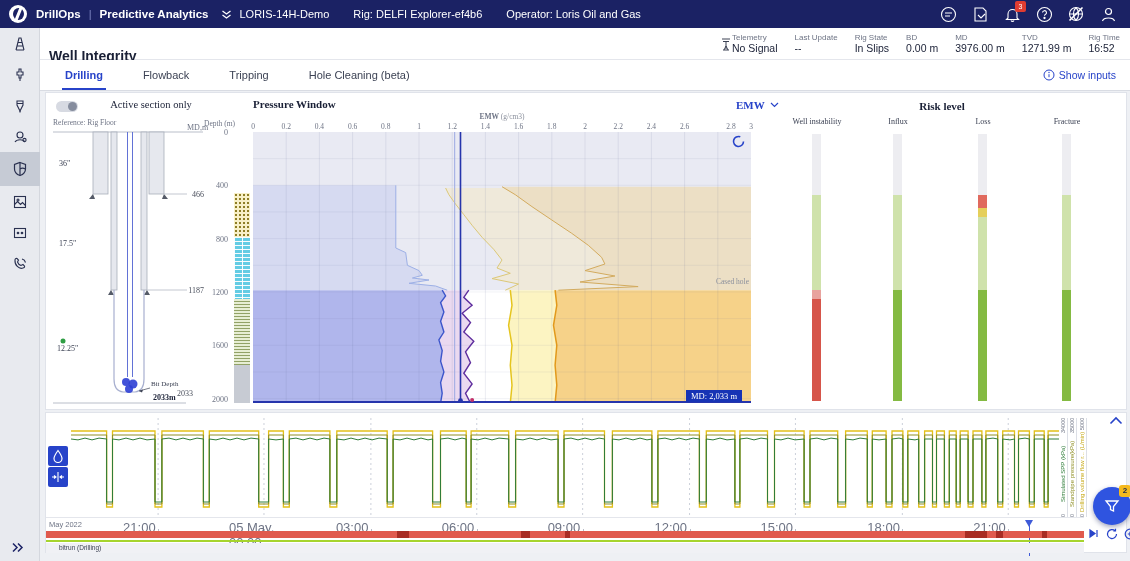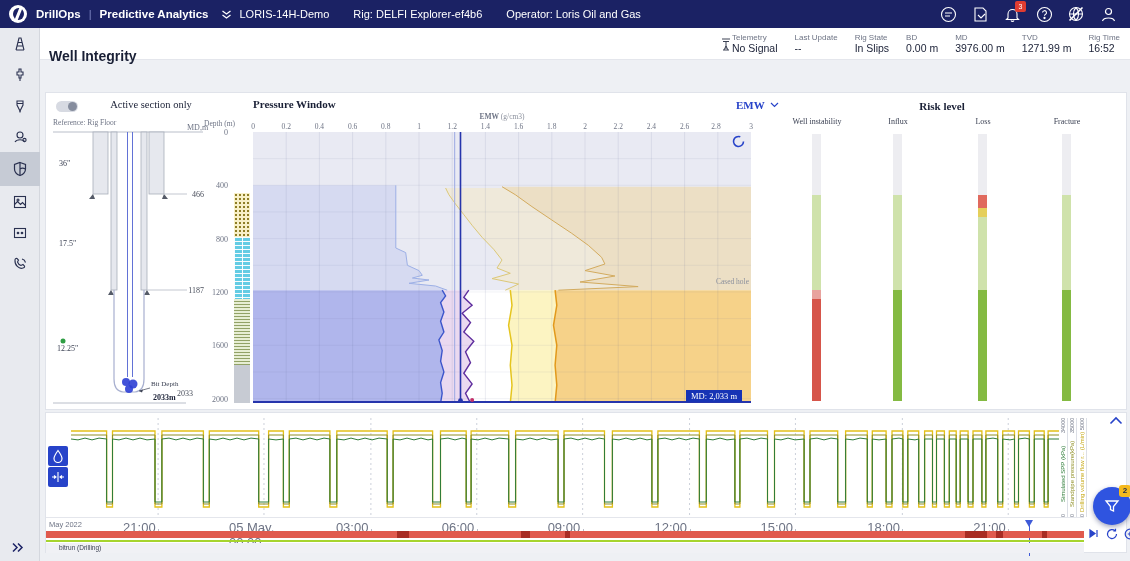--- a/index.html
+++ b/index.html
@@ -288,20 +288,36 @@
         </div>
         <div class="status-item">
           <div class="status-text">
             <div class="status-label">Rig Time</div>
             <div class="status-value">16:52</div>
           </div>
         </div>
       </div>
   </div>
 
+  <div class="tabsrow">
+    <div class="tabs">
+        <div class="tab active">Drilling</div>
+        <div class="tab">Flowback</div>
+        <div class="tab">Tripping</div>
+        <div class="tab">Hole Cleaning (beta)</div>
+      </div>
+    <div class="show-inputs">
+      <svg width="12" height="12" viewBox="0 0 12 12" fill="none" stroke="#2743c9" stroke-width="1">
+          <circle cx="6" cy="6" r="5"></circle>
+          <path d="M6 5.2 v3"></path>
+          <circle cx="6" cy="3.5" r="0.7" fill="#2743c9" stroke="none"></circle>
+        </svg>
+      <span>Show inputs</span>
+    </div>
+  </div>
 
   <section class="main-card">
 
     <div class="toggle">
         <span class="toggle-knob"></span>
       </div>
     <div class="toggle-label">Active section only</div>
     <div class="ref-label">Reference: Rig Floor</div>
     <div class="mdm-label">MD,m</div>
 
@@ -378,21 +394,21 @@
         <span class="emw-tick" style="left: 132.8px;">0.8</span>
         <span class="emw-tick" style="left: 166px;">1</span>
         <span class="emw-tick" style="left: 199.2px;">1.2</span>
         <span class="emw-tick" style="left: 232.4px;">1.4</span>
         <span class="emw-tick" style="left: 265.6px;">1.6</span>
         <span class="emw-tick" style="left: 298.8px;">1.8</span>
         <span class="emw-tick" style="left: 332px;">2</span>
         <span class="emw-tick" style="left: 365.2px;">2.2</span>
         <span class="emw-tick" style="left: 398.4px;">2.4</span>
         <span class="emw-tick" style="left: 431.6px;">2.6</span>
-        <span class="emw-tick" style="left: 463px;">2.8</span>
+        <span class="emw-tick" style="left: 478px;">2.8</span>
         <span class="emw-tick" style="left: 498px;">3</span>
       </div>
     <svg id="pressure-svg" width="498" height="271" viewBox="0 0 498 271">
         <rect x="0" y="0" width="498" height="271" fill="#ffffff"></rect>
         <rect x="0" y="0" width="498" height="158.22774225282834" fill="#e9eaf3"></rect>
         <polygon points="142.8,53.3 142.8,116.0 152.7,120.6 154.4,133.3 166.0,138.6 169.3,143.3 159.4,146.0 176.0,148.0 156.0,151.3 182.6,154.0 194.2,158.2 0.0,158.2 0.0,53.3" fill="#d6daf1"></polygon>
         <polygon points="192.6,56.0 195.9,62.7 202.5,72.0 210.8,82.6 219.1,93.3 229.1,105.3 240.7,117.3 249.0,128.0 244.0,136.0 257.3,141.3 239.0,146.6 265.6,152.0 252.3,158.2 498.0,158.2 498.0,56.0" fill="#efe9da"></polygon>
         <polygon points="249.0,54.7 262.3,62.7 278.9,74.6 298.8,88.0 318.7,101.3 335.3,113.3 348.6,125.3 351.9,132.0 332.0,138.6 361.9,144.0 327.0,150.0 385.1,154.6 305.4,158.2 498.0,158.2 498.0,54.7" fill="#ecdfc5"></polygon>
         <polygon points="189.2,158.2 192.6,164.0 187.6,170.6 190.9,180.0 187.6,189.3 190.9,200.0 185.9,207.9 189.2,218.6 187.6,229.3 190.9,239.9 187.6,250.6 189.2,261.3 187.6,271.0 0.0,271.0 0.0,158.2" fill="#b0b6ec"></polygon>
         <polygon points="189.2,158.2 192.6,164.0 187.6,170.6 190.9,180.0 187.6,189.3 190.9,200.0 185.9,207.9 189.2,218.6 187.6,229.3 190.9,239.9 187.6,250.6 189.2,261.3 187.6,271.0 217.5,271.0 212.5,261.3 219.1,251.9 210.8,241.3 217.5,230.6 212.5,219.9 220.8,209.3 210.8,200.0 217.5,190.6 209.2,181.3 219.1,173.3 210.8,165.3 215.8,158.2" fill="#ead9f0"></polygon>

